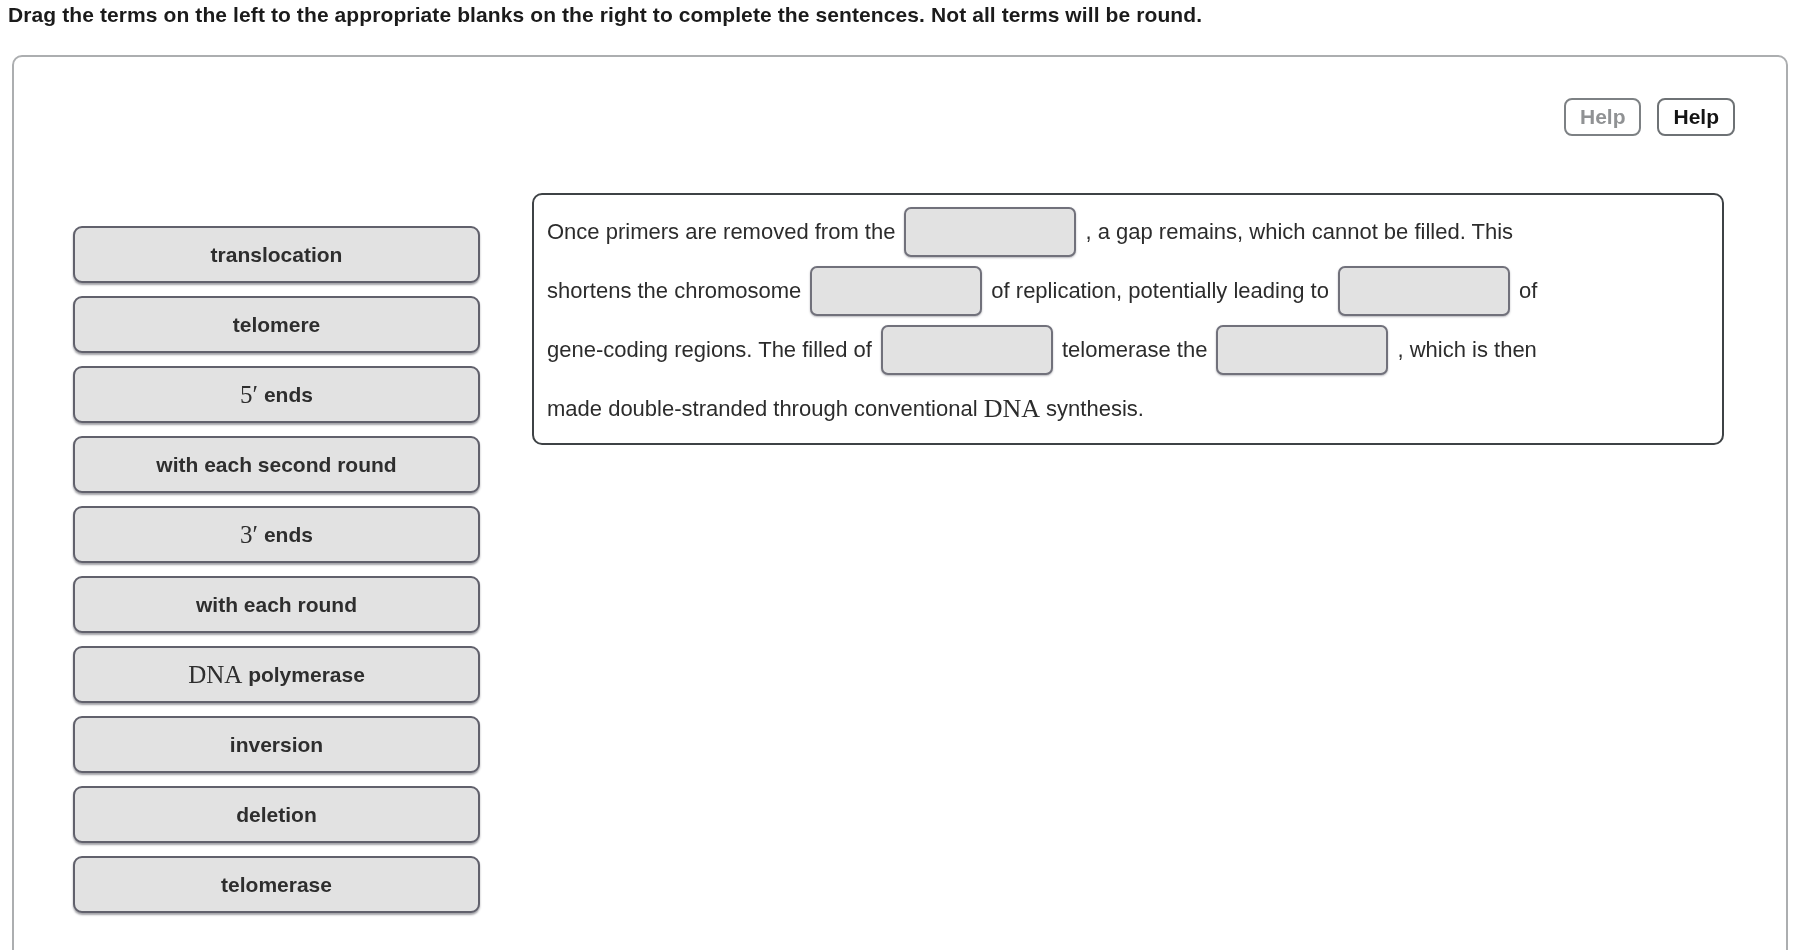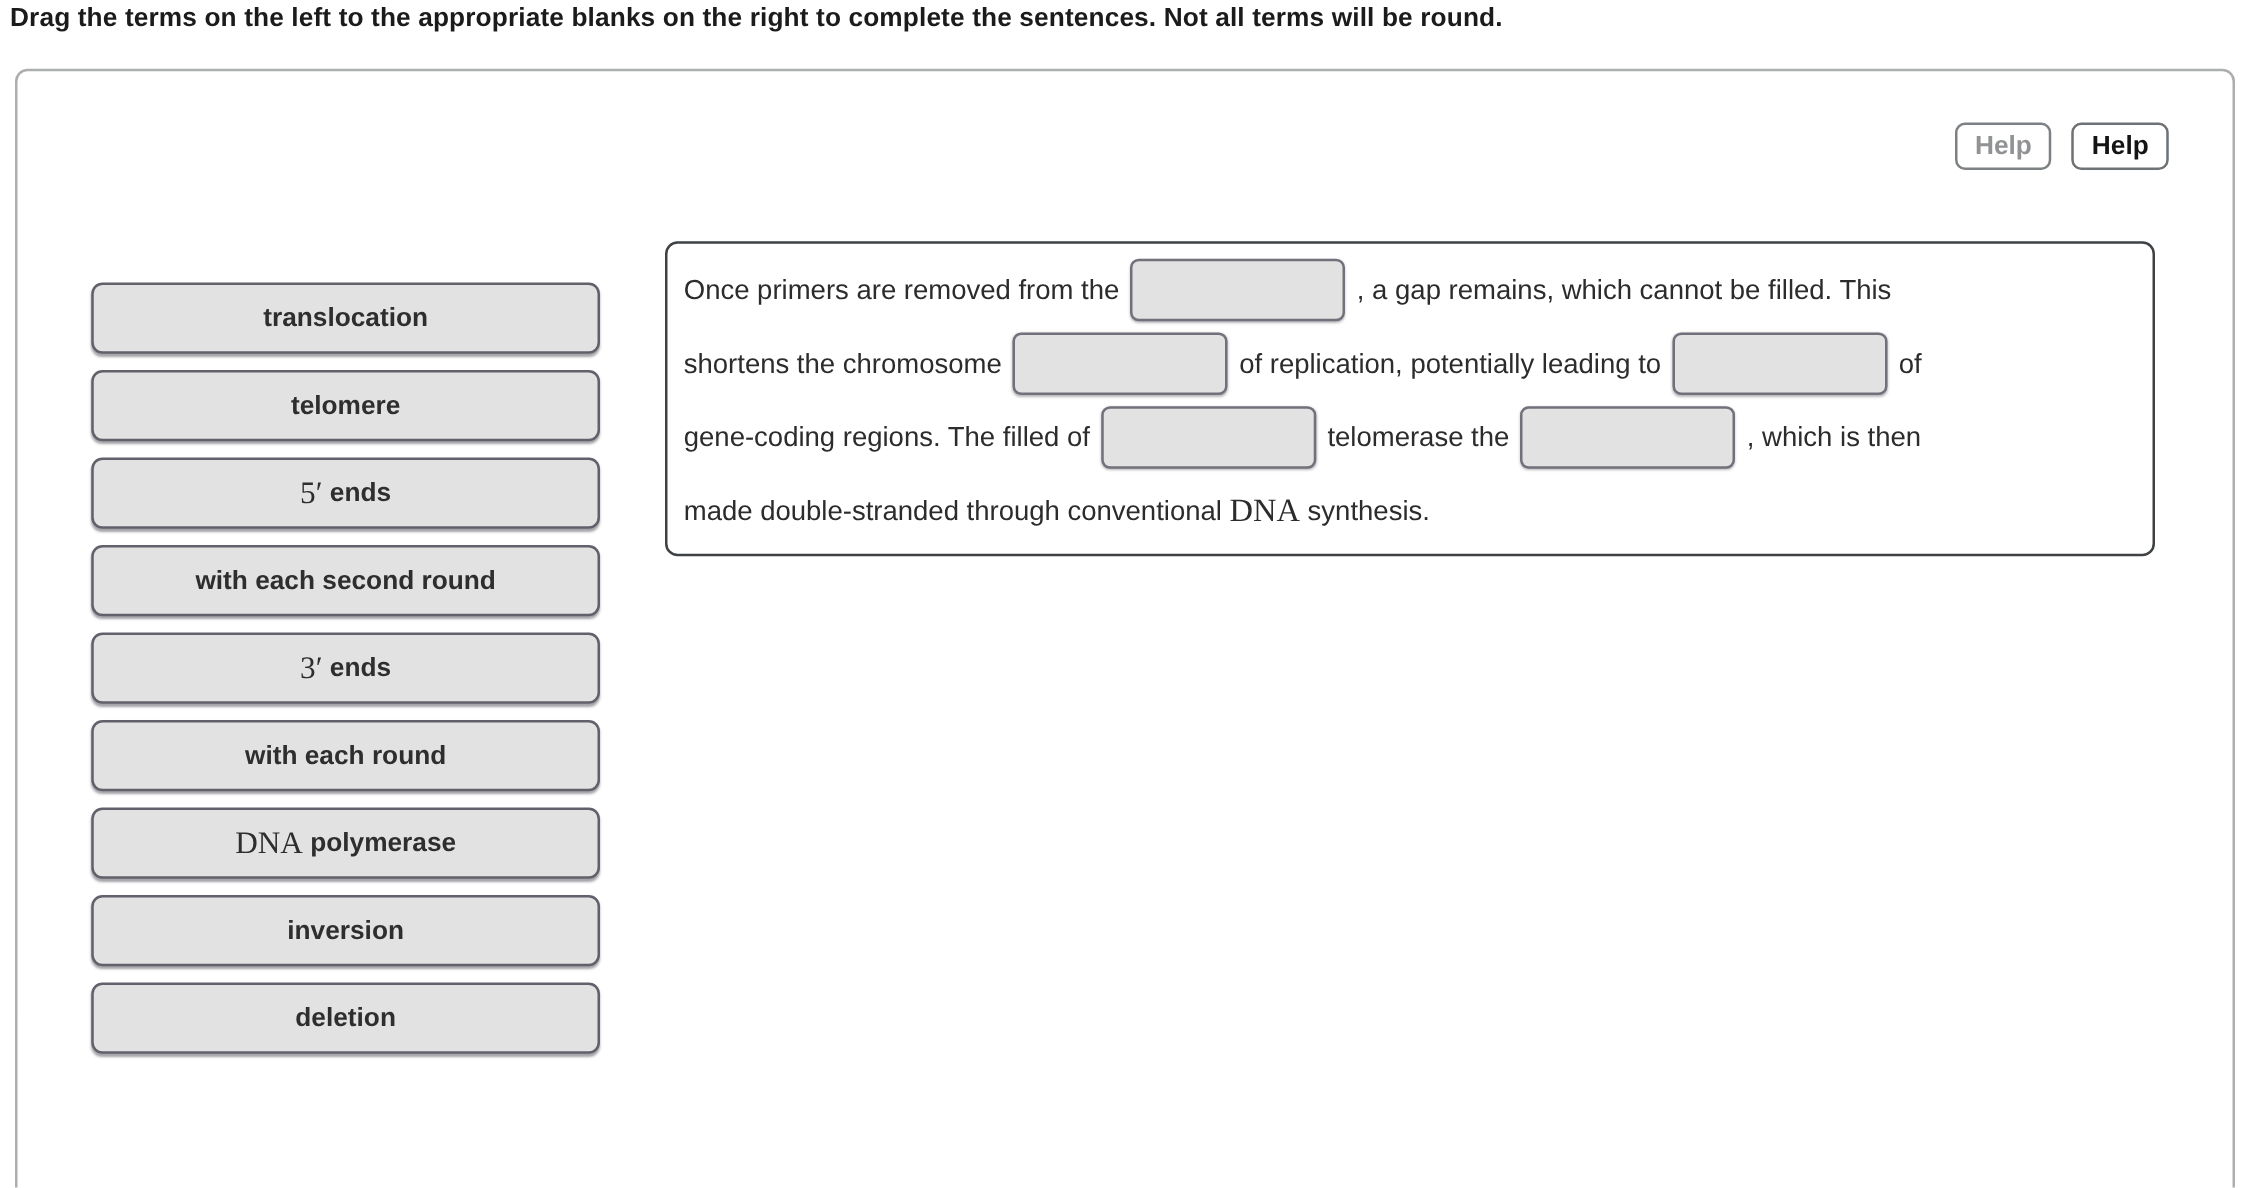--- a/index.html
+++ b/index.html
@@ -151,20 +151,23 @@
       <div class="term-btn">
         <span class="math">DNA</span>
         <span class="term-label"> polymerase</span>
       </div>
       <div class="term-btn">
         <span class="term-label">inversion</span>
       </div>
       <div class="term-btn">
         <span class="term-label">deletion</span>
       </div>
+      <div class="term-btn">
+        <span class="term-label">telomerase</span>
+      </div>
     </div>
 
   <div class="sentence-panel">
     <div>
         <div class="sentence-row">
           <span class="sentence-text">Once primers are removed from the</span>
           <div class="blank"></div>
           <span class="sentence-text">, a gap remains, which cannot be filled. This</span>
         </div>
         <div class="sentence-row">

